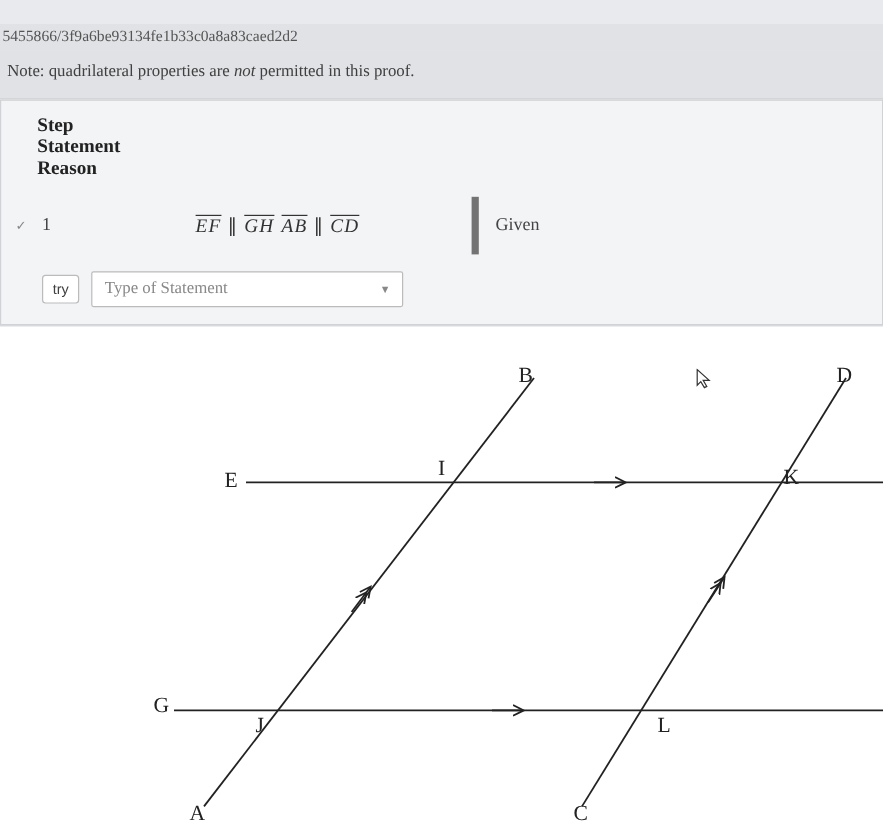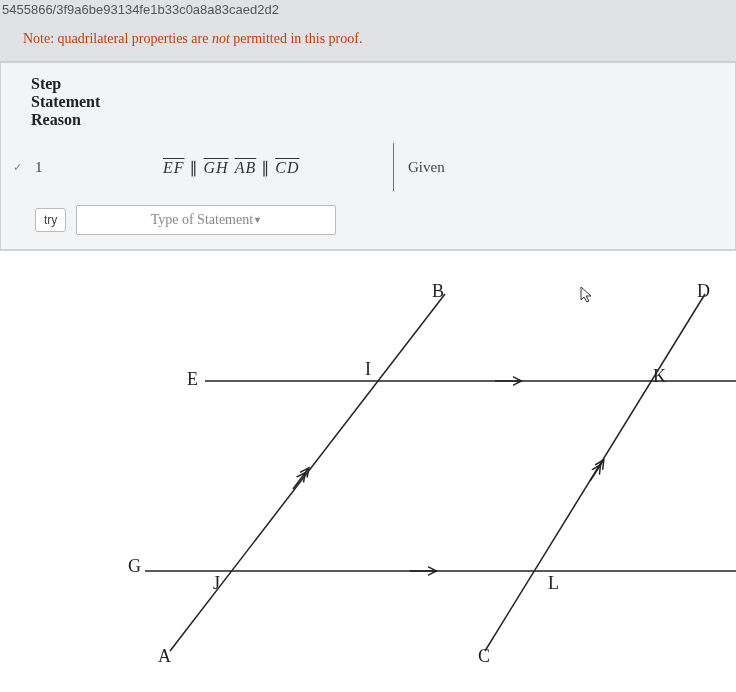--- a/index.html
+++ b/index.html
@@ -6,31 +6,32 @@
   body {
     width: 736px;
     height: 692px;
     background: #e8eaed;
     font-family: Georgia, 'Times New Roman', serif;
     color: #333;
     overflow: hidden;
     position: relative;
   }
   .header-id {
-    font-family: Liberation Sans, sans-serif;
+    font-family: Liberation Serif, serif;
     font-size: 13px;
     color: #555;
     padding: 2px 0 4px 2px;
     background: #e0e2e5;
+    margin-top: 20px;
   }
   .note {
     font-family: Georgia, serif;
     font-size: 14px;
-    color: #c2410c;
-    padding: 10px 6px 14px 23px;
+    color: #404040;
+    padding: 10px 6px 14px 6px;
     background: #e0e2e5;
     border-bottom: 1px solid #ccc;
   }
   .note .not-em { font-style: italic; }
   .proof-area {
     background: #f3f4f6;
     border: 1px solid #d0d2d6;
     margin: 0;
   }
   .proof-header {
@@ -69,21 +70,21 @@
   .overline {
     text-decoration: overline;
     font-style: italic;
     font-family: 'Times New Roman', serif;
   }
   .stmt-line { font-size: 16px; letter-spacing: 1px; }
   .reason-cell {
     width: 200px;
     color: #444;
     font-size: 15px;
-    border-left: 1px solid #737373;
+    border-left: 6px solid #737373;
     padding-left: 14px;
     height: 48px;
     display:flex;
     align-items:center;
   }
   .input-row {
     display: flex;
     align-items: center;
     gap: 10px;
     padding: 8px 10px 14px 34px;
@@ -101,21 +102,21 @@
   .stmt-select {
     background: #fff;
     border: 1px solid #bbb;
     border-radius: 2px;
     padding: 6px 10px;
     width: 260px;
     font-family: Georgia, serif;
     font-size: 14px;
     color: #888;
     display: flex;
-    justify-content: center;
+    justify-content: space-between;
     align-items: center;
     cursor: pointer;
   }
   .chev {
     font-size: 9px;
     color: #888;
   }
   .diagram {
     background: #fff;
     height: 450px;

